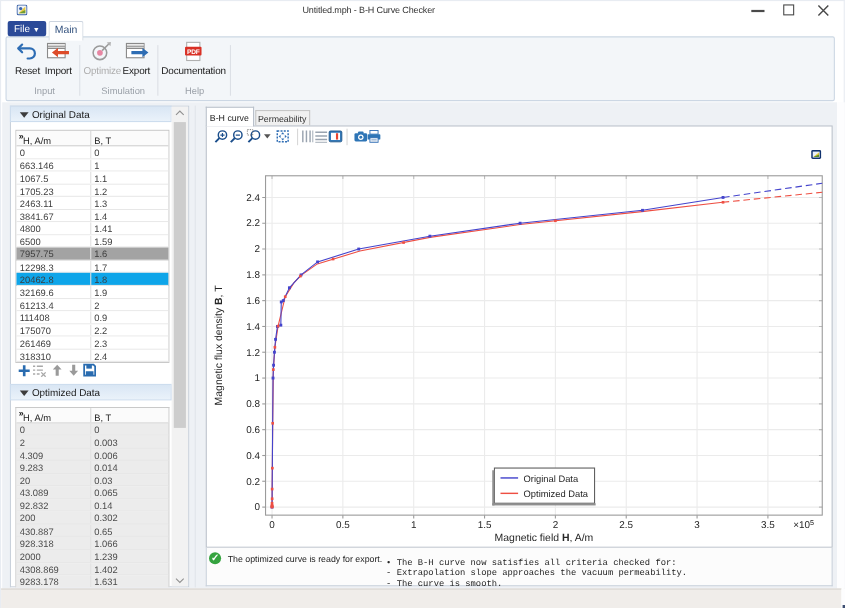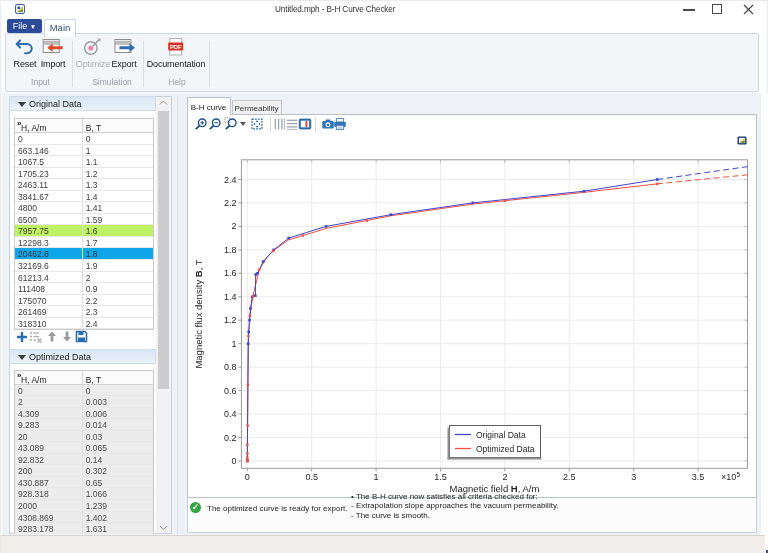--- a/index.html
+++ b/index.html
@@ -127,21 +127,21 @@
         <div class="td2" style="color:#3c3c3c">1.4</div>
       </div>
 <div class="tr" style="background:#ffffff">
         <div class="td1" style="color:#3c3c3c">4800</div>
         <div class="td2" style="color:#3c3c3c">1.41</div>
       </div>
 <div class="tr" style="background:#ffffff">
         <div class="td1" style="color:#3c3c3c">6500</div>
         <div class="td2" style="color:#3c3c3c">1.59</div>
       </div>
-<div class="tr" style="background:#bef264">
+<div class="tr" style="background:#a3a3a3">
         <div class="td1" style="color:#3c3c3c">7957.75</div>
         <div class="td2" style="color:#3c3c3c">1.6</div>
       </div>
 <div class="tr" style="background:#ffffff">
         <div class="td1" style="color:#3c3c3c">12298.3</div>
         <div class="td2" style="color:#3c3c3c">1.7</div>
       </div>
 <div class="tr" style="background:#0ea5e9">
         <div class="td1" style="color:#3c3c3c">20462.8</div>
         <div class="td2" style="color:#3c3c3c">1.8</div>
@@ -496,18 +496,18 @@
 <line x1="268" y1="320.5" x2="284" y2="320.5" stroke="#4444cc" stroke-width="1.3"></line>
 <line x1="268" y1="334.5" x2="284" y2="334.5" stroke="#ee4f43" stroke-width="1.3"></line>
 <text x="289" y="324" font-size="8.5" fill="#262626">Original Data</text>
 <text x="289" y="338" font-size="8.5" fill="#262626">Optimized Data</text>
 </svg>
 </div>
 
 <div class="abs" style="left:185.5px;top:497px;width:570px;height:35px;background:#fcfcfc;border:1px solid #c9d1db;border-top:none;"></div>
 <div class="abs" style="left:189px;top:501px;width:11px;height:11px;border-radius:50%;background:#35a33f;color:#fff;font-size:9px;font-weight:bold;text-align:center;line-height:11px;">✓</div>
 <div class="abs" style="left:206px;top:502.5px;font-size:8px;color:#222;">The optimized curve is ready for export.</div>
-<div class="abs" style="left:350px;top:491px;font-size:8px;color:#222;line-height:9.3px;">• The B-H curve now satisfies all criteria checked for:<br>- Extrapolation slope approaches the vacuum permeability.<br>- The curve is smooth.</div>
+<div class="abs" style="left:350px;top:507px;font-size:8px;color:#222;line-height:9.3px;font-family:Liberation Mono, monospace;">• The B-H curve now satisfies all criteria checked for:<br>- Extrapolation slope approaches the vacuum permeability.<br>- The curve is smooth.</div>
 
 <div class="abs" style="left:0px;top:534px;width:764px;height:19px;background:#f0edea;border-top:1px solid #d8d4d0;"></div>
 <div class="abs" style="left:764px;top:534px;width:4px;height:19px;background:#fdfdfe;"></div>
 <div class="abs" style="left:765px;top:549px;width:3px;height:4px;background:#3e4f72;"></div>
 
 </div>
 </body></html>

